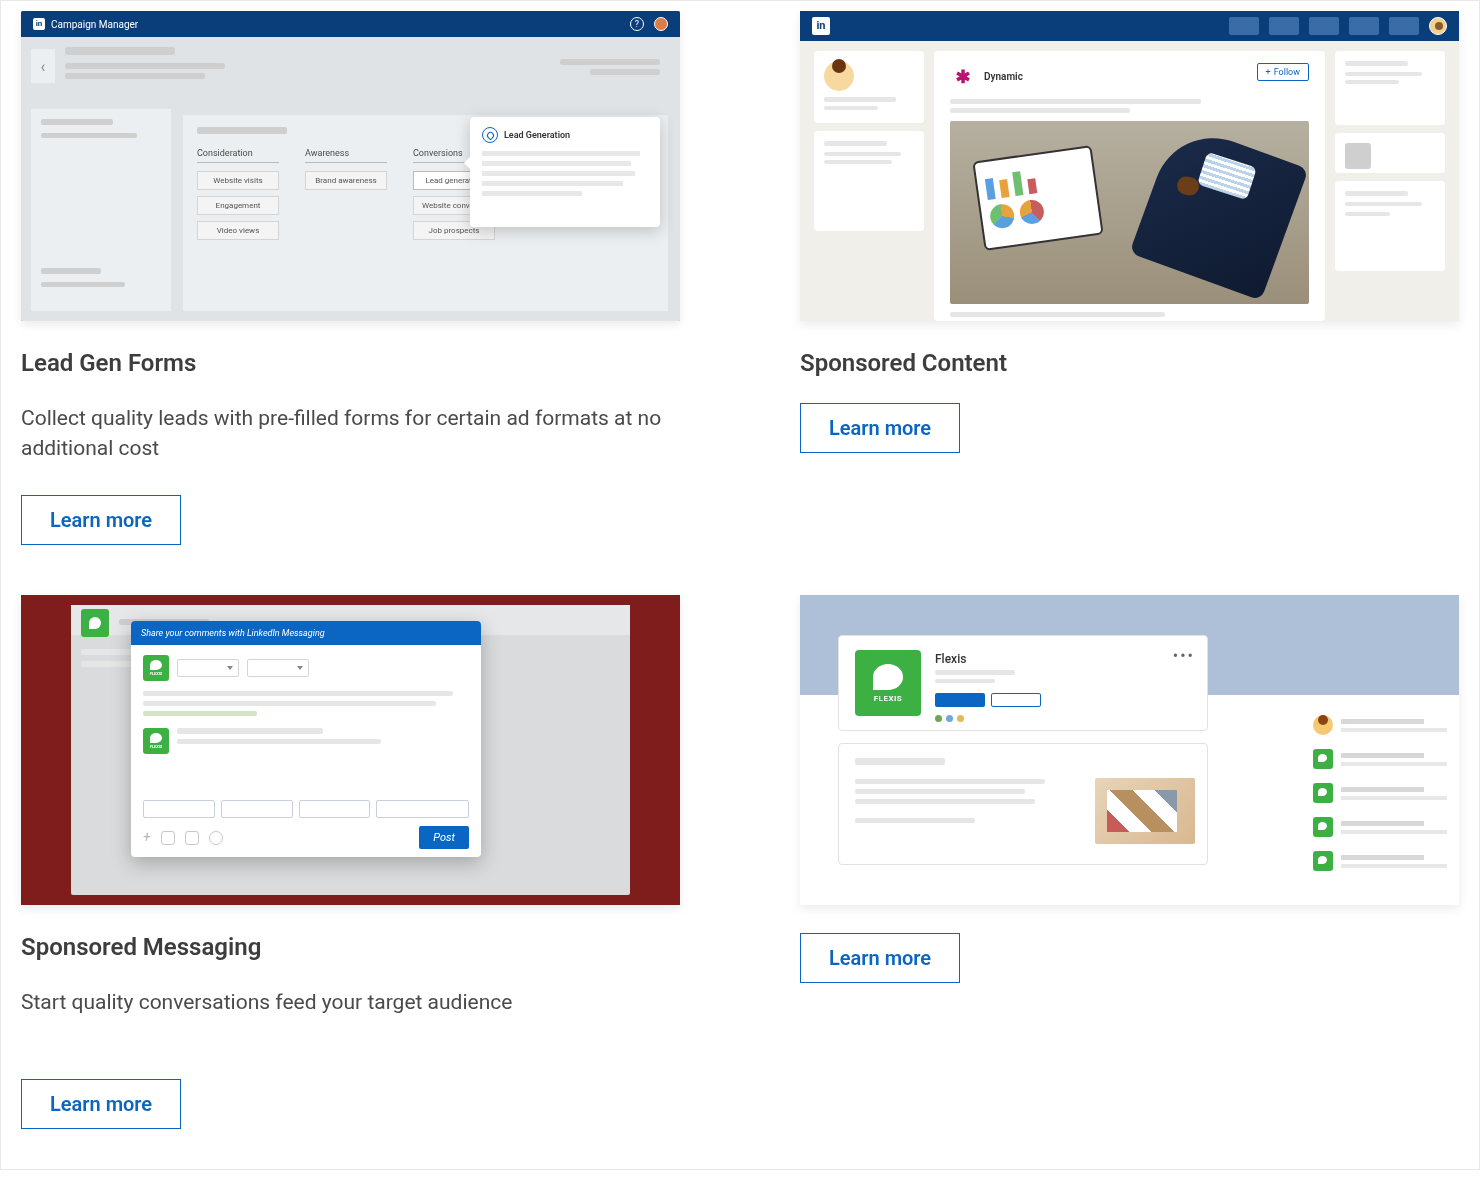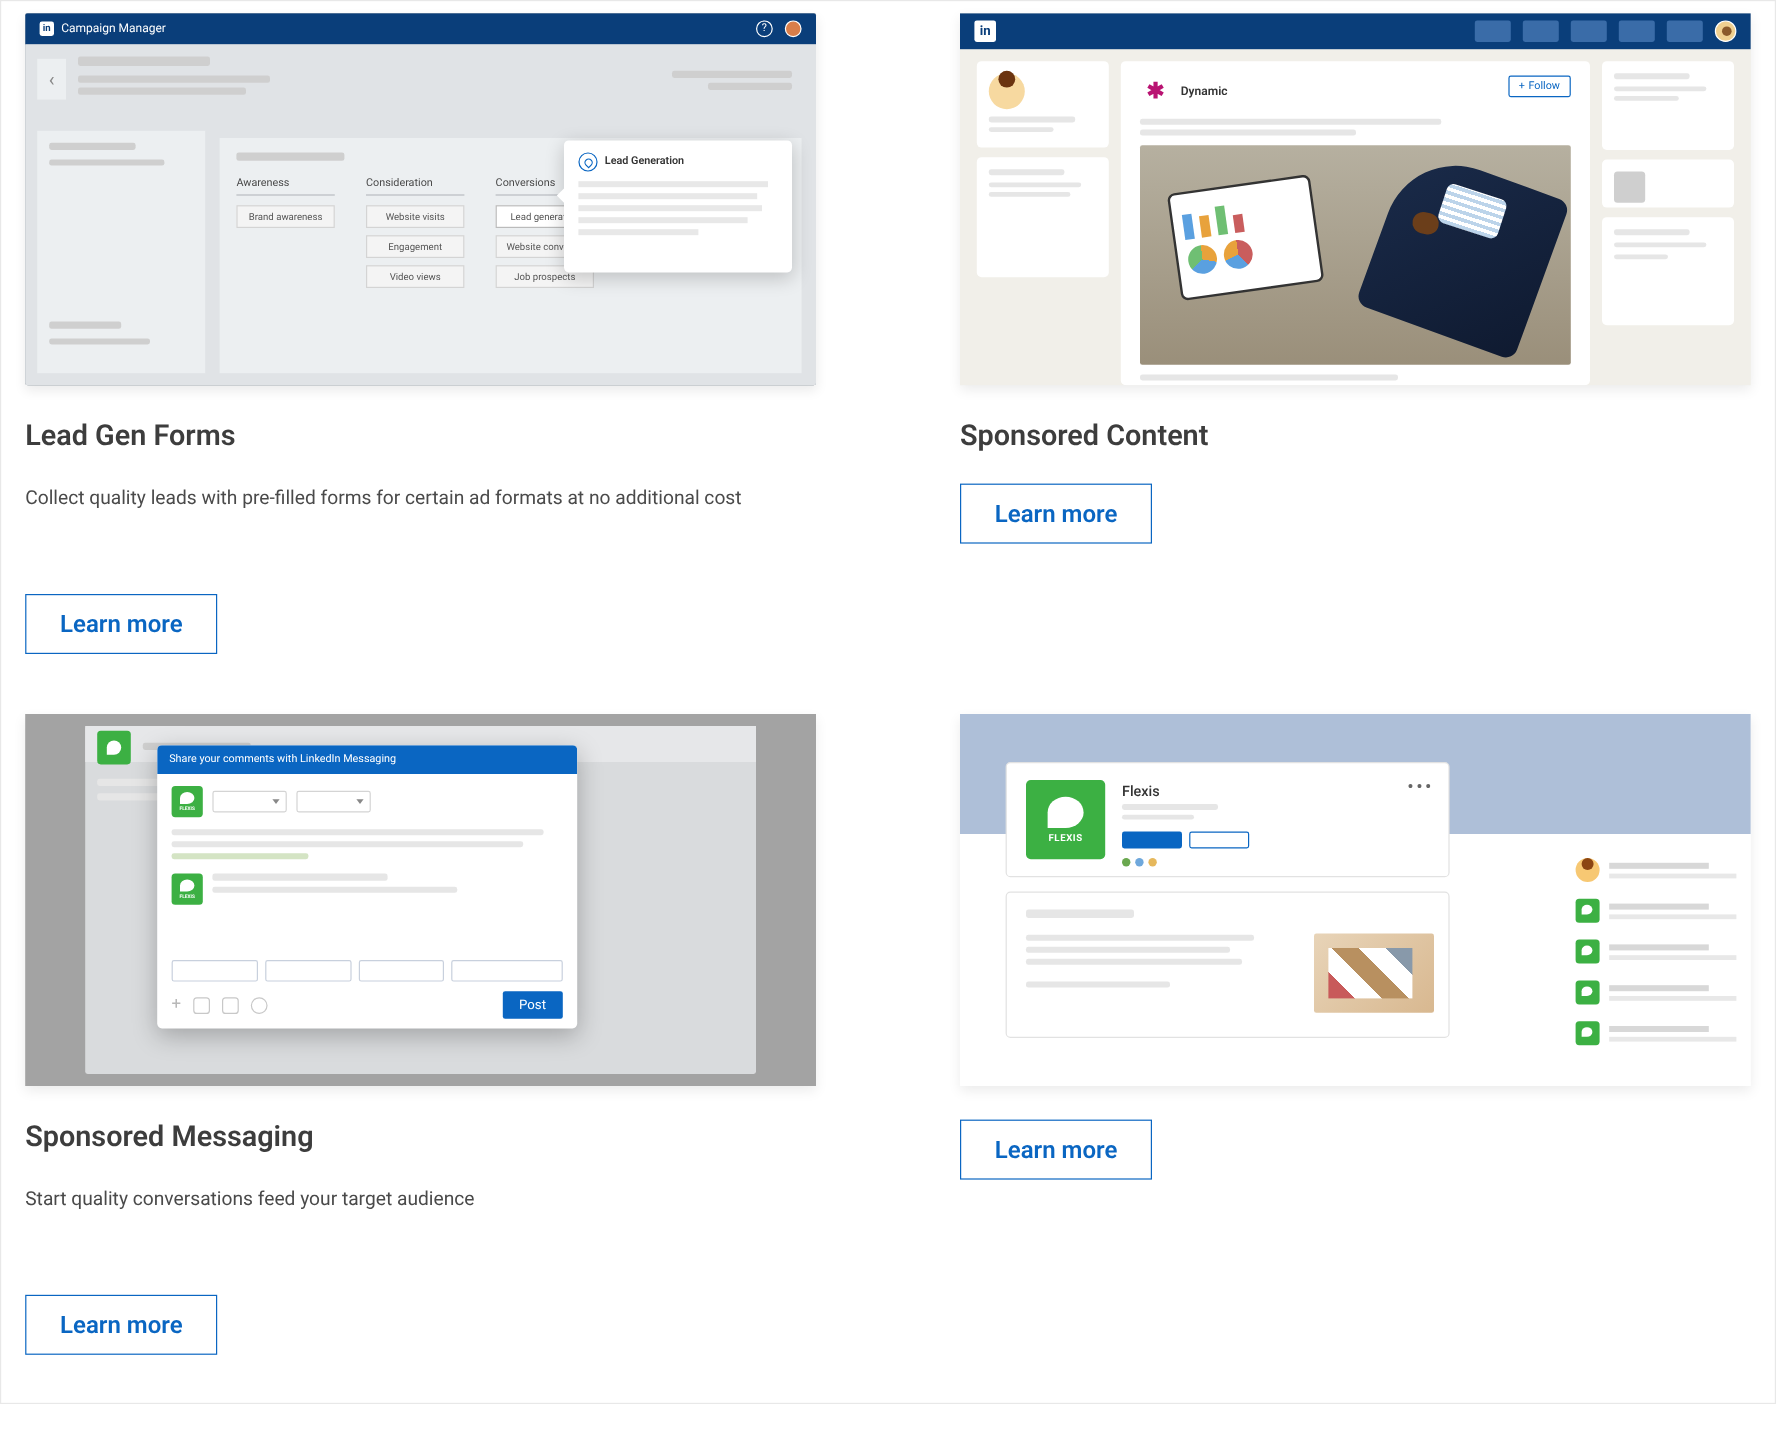--- a/index.html
+++ b/index.html
@@ -25,21 +25,21 @@
     position: relative;
     box-shadow: 0 4px 10px rgba(0,0,0,0.08);
   }
   .card-title {
     font-size: 24px;
     font-weight: 600;
     color: #3d3d3d;
     margin-bottom: 26px;
   }
   .card-desc {
-    font-size: 16px;
+    font-size: 21px;
     line-height: 1.45;
     color: #4a4a4a;
     margin-bottom: 30px;
     min-height: 62px;
   }
   .learn-btn {
     display: inline-block;
     border: 1px solid #0a66c2;
     color: #0a66c2;
     font-size: 20px;
@@ -108,21 +108,21 @@
   .t2-tablet .chart span:nth-child(3){background:#6fbf73; height:80%;}
   .t2-tablet .chart span:nth-child(4){background:#c95d5d; height:50%;}
   .t2-tablet .pie { width:24px; height:24px; border-radius:50%; background:conic-gradient(#e8a23c 0 30%, #5aa0e0 30% 65%, #6fbf73 65% 100%); display:inline-block; margin-right:6px;}
   .t2-arm { position:absolute; right:20px; top:20px; width:140px; height:140px; background:linear-gradient(135deg,#1a2b4a,#0f1a30); border-radius:60px 10px 10px 10px; transform:rotate(20deg);}
   .t2-sleeve { position:absolute; right:56px; top:38px; width:52px; height:34px; background:repeating-linear-gradient(0deg,#bcd4ea 0 3px,#fff 3px 6px); border-radius:6px; transform:rotate(18deg);}
   .t2-hand { position:absolute; right:110px; top:56px; width:22px; height:18px; background:#6b3e1a; border-radius:10px; transform:rotate(12deg);}
   .t2-right { width:110px; display:flex; flex-direction:column; gap:8px;}
   .t2-right-card { background:#fff; border-radius:4px; height:74px; padding:10px;}
 
   
-  .t3 { background:#a3a3a3; overflow:hidden;}
+  .t3 { background:#7f1d1d; overflow:hidden;font-style:italic;}
   .t3-bg { position:absolute; top:10px; left:50px; right:50px; bottom:10px; background:#d9dbdd; border-radius:2px;}
   .t3-bg-head { position:absolute; top:0; left:0; right:0; height:30px; background:#e6e7e9;}
   .t3-flogo { position:absolute; top:4px; left:10px; width:28px; height:28px; background:#3cb043; border-radius:3px; display:flex; align-items:center; justify-content:center;}
   .t3-flogo::before{content:""; width:12px; height:12px; background:#fff; border-radius:50% 50% 50% 0;}
   .t3-dialog { position:absolute; top:26px; left:110px; width:350px; height:236px; background:#fff; border-radius:4px; box-shadow:0 6px 20px rgba(0,0,0,0.25); overflow:hidden;}
   .t3-d-head { height:24px; background:#0a66c2; color:#fff; font-size:9px; display:flex; align-items:center; padding:0 10px;}
   .t3-d-body { padding:10px 12px 8px 12px; position:relative; height:calc(100% - 24px); display:flex; flex-direction:column;}
   .t3-row1 { display:flex; align-items:center; gap:8px; margin-bottom:10px;}
   .t3-flex-logo { width:26px; height:26px; background:#3cb043; border-radius:3px; display:flex; flex-direction:column; align-items:center; justify-content:center;}
   .t3-flex-logo::before{content:""; width:12px; height:10px; background:#fff; border-radius:50% 50% 50% 0;}
@@ -207,28 +207,28 @@
           </div>
           <div style="padding:10px; margin-top:110px;">
             <div class="sk-dark" style="width:50%;height:6px;margin-bottom:8px;"></div>
             <div class="sk-dark" style="width:70%;height:5px;"></div>
           </div>
         </div>
         <div class="t1-main">
           <div class="sk-dark" style="width:90px;height:7px;"></div>
           <div class="t1-cols">
             <div class="t1-col">
-              <div class="t1-col-head">Awareness</div>
-              <div class="t1-chip">Brand awareness</div>
-            </div>
-            <div class="t1-col">
               <div class="t1-col-head">Consideration</div>
               <div class="t1-chip">Website visits</div>
               <div class="t1-chip">Engagement</div>
               <div class="t1-chip">Video views</div>
+            </div>
+            <div class="t1-col">
+              <div class="t1-col-head">Awareness</div>
+              <div class="t1-chip">Brand awareness</div>
             </div>
             <div class="t1-col">
               <div class="t1-col-head">Conversions</div>
               <div class="t1-chip sel">Lead generation</div>
               <div class="t1-chip">Website conversion</div>
               <div class="t1-chip">Job prospects</div>
             </div>
           </div>
         </div>
       </div>

